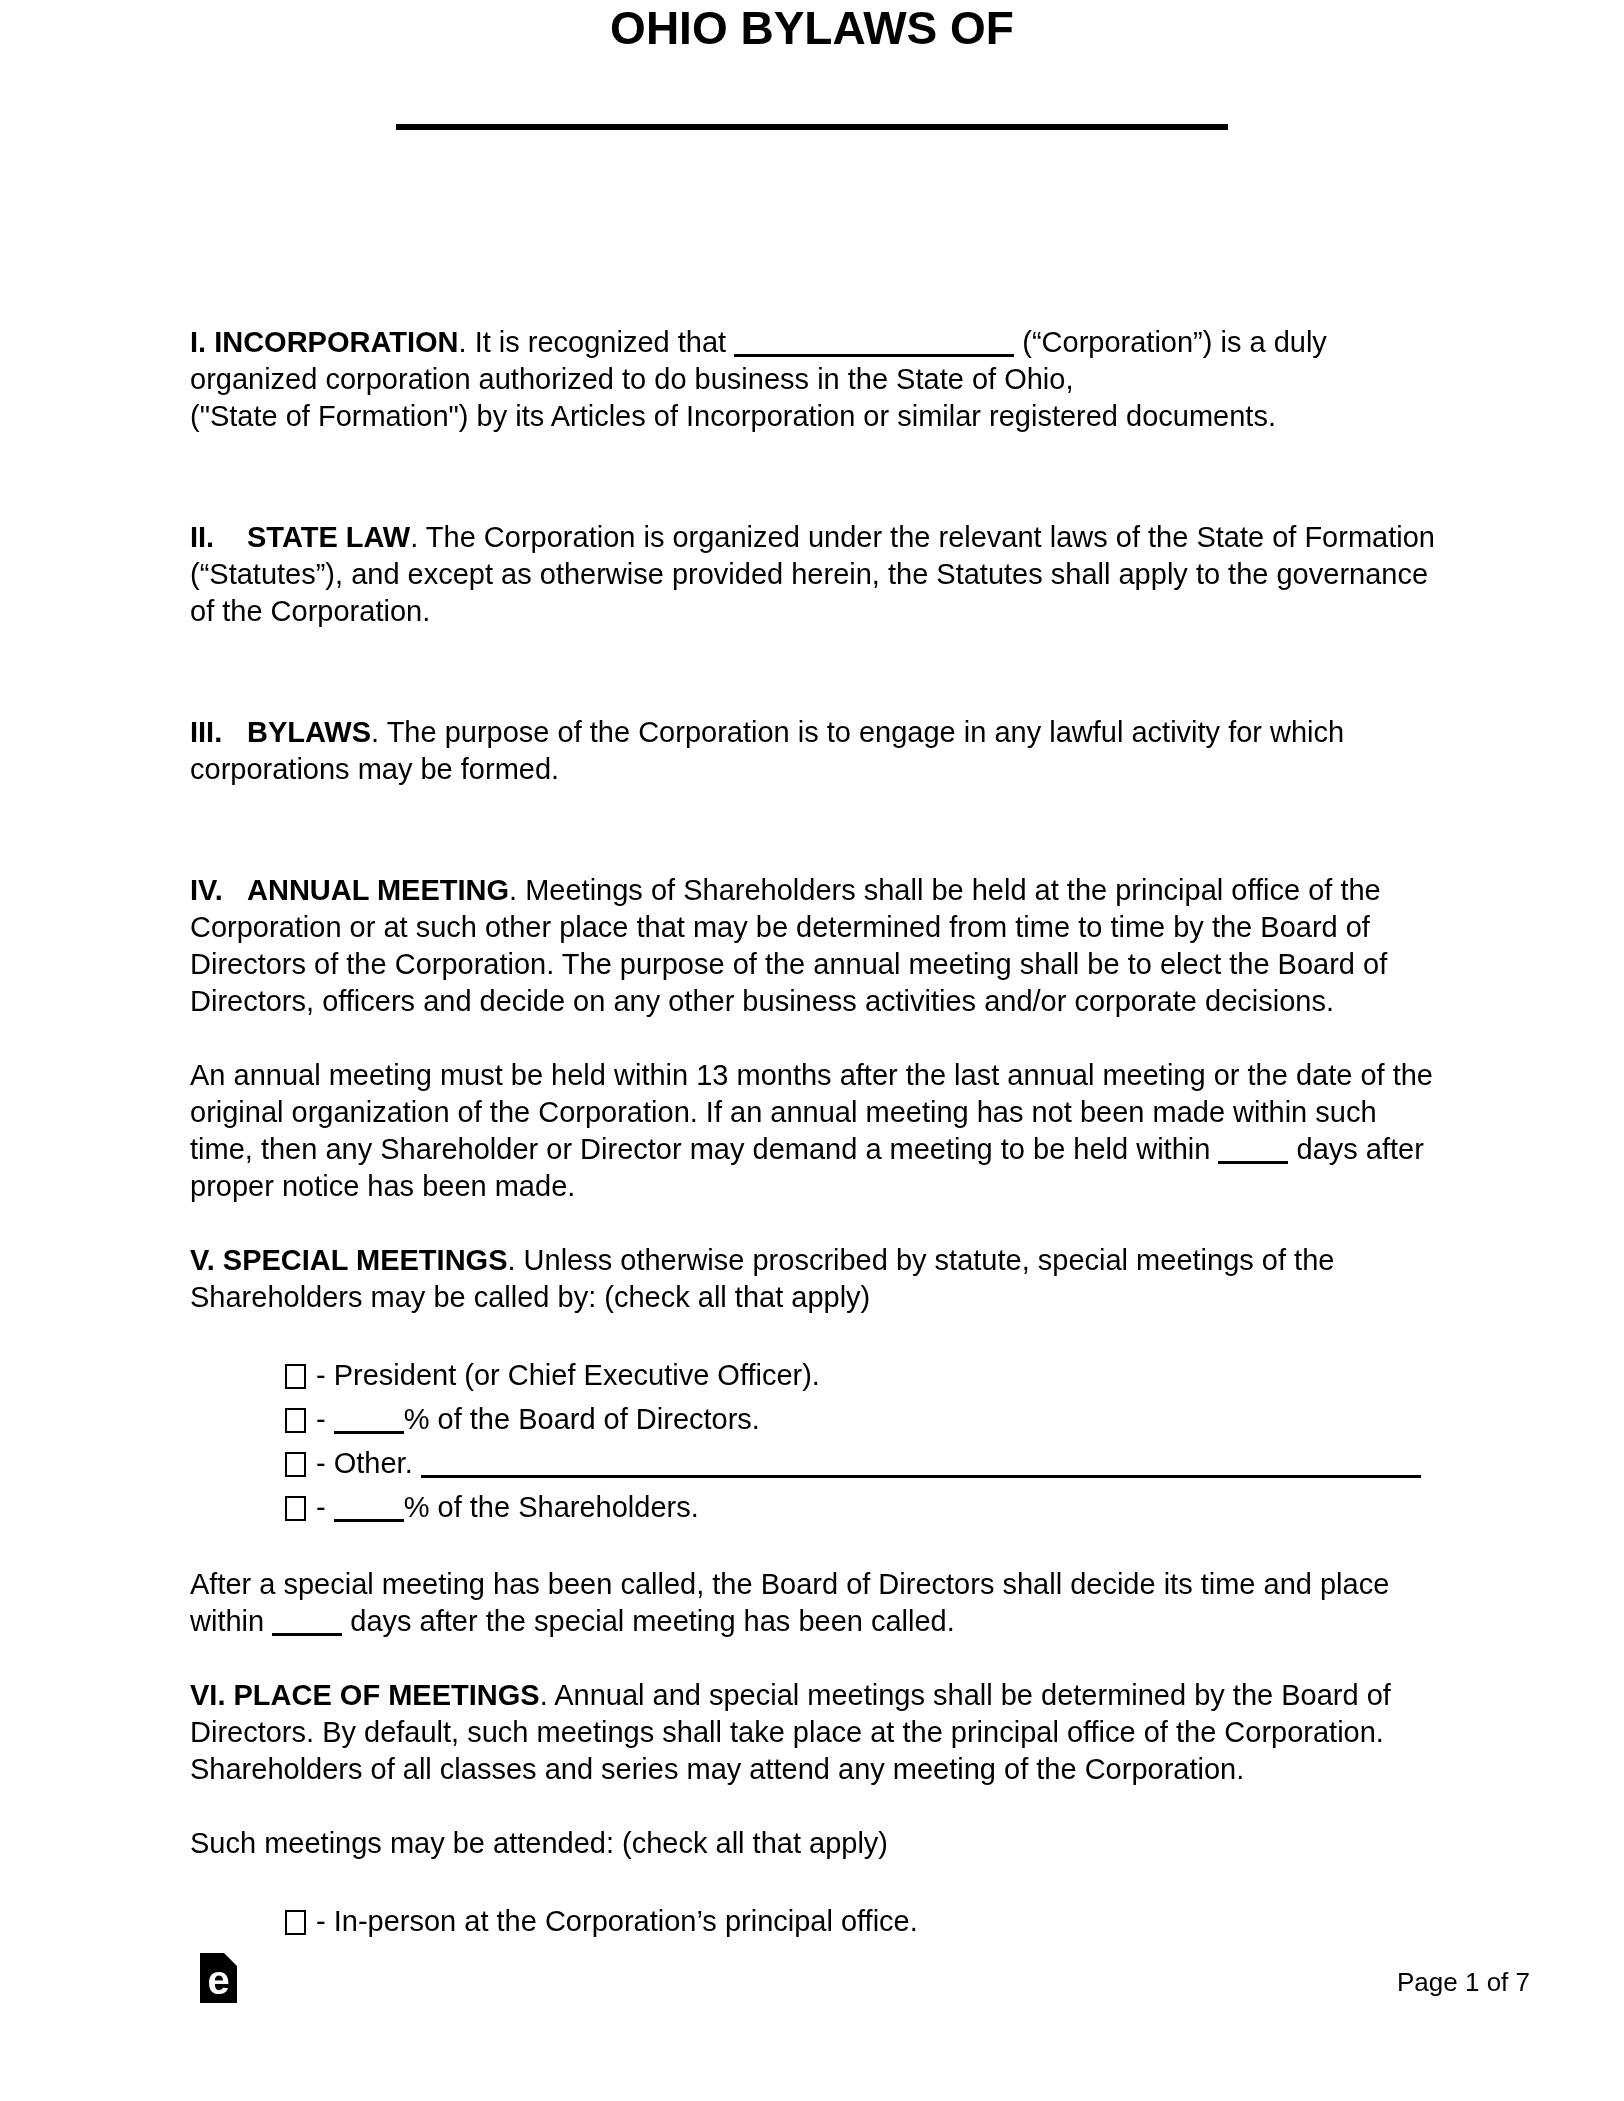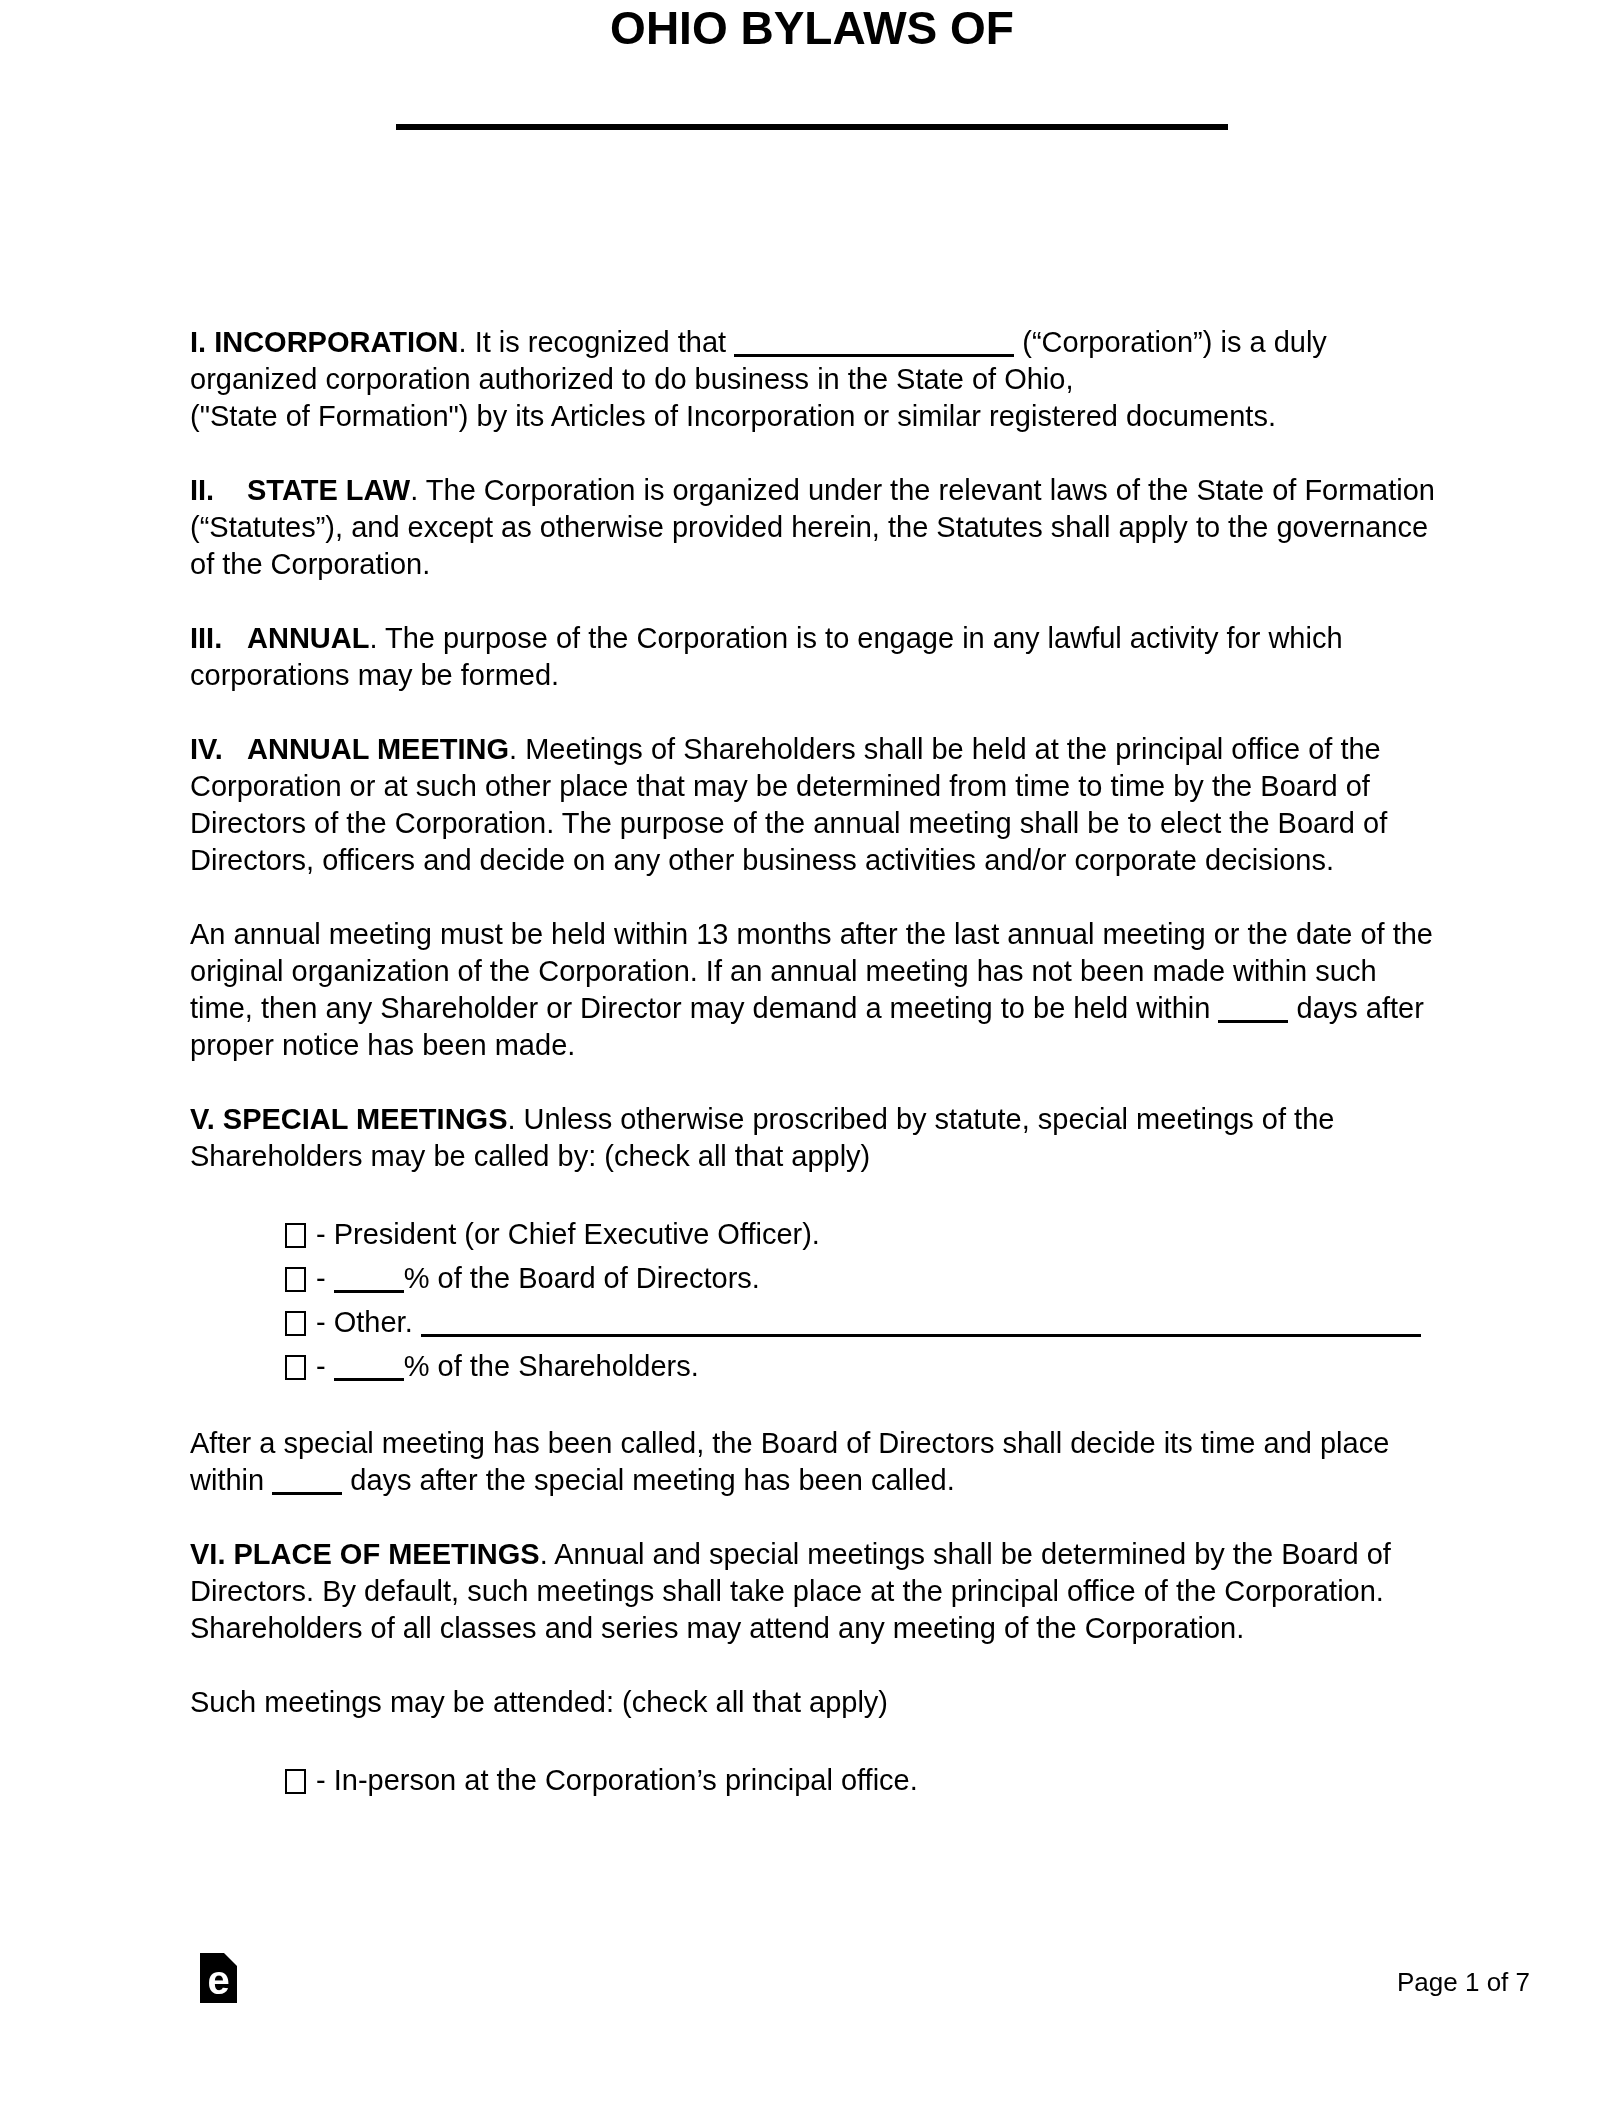--- a/index.html
+++ b/index.html
@@ -27,21 +27,21 @@
   .content {
     position:absolute;
     left:190px; top:324px;
     width:1246px;
     font-size:29px;
     line-height:37px;
     text-align:left;
   }
   .content p { margin:0 0 37px 0; }
   b { font-weight:bold; }
-  .secnum { display:inline-block; width:57px; font-weight:bold; }
+  .secnum { display:inline-block; width:57px; font-weight:bold;margin-top:47px; }
   .blank {
     display:inline-block;
     height:24px;
     vertical-align:-5px;
     border-bottom:3px solid #000;
   }
   .w280 { width:280px; }
   .w70  { width:70px; }
   .w1000{ width:1000px; }
   .checklist {
@@ -94,21 +94,21 @@
 
   <h1 class="doc-title">OHIO BYLAWS OF</h1>
   <div class="title-blank"></div>
 
   <div class="content">
 
     <p><b>I. INCORPORATION</b><span>. It is recognized that </span><span class="blank w280"></span><span> (“Corporation”) is a duly organized corporation authorized to do business in the State of Ohio,</span><br><span>("State of Formation") by its Articles of Incorporation or similar registered documents.</span></p>
 
     <p><span class="secnum">II.</span><b>STATE LAW</b><span>. The Corporation is organized under the relevant laws of the State of Formation (“Statutes”), and except as otherwise provided herein, the Statutes shall apply to the governance of the Corporation.</span></p>
 
-    <p><span class="secnum">III.</span><b>ANNUAL</b><span>. The purpose of the Corporation is to engage in any lawful activity for which corporations may be formed.</span></p>
+    <p><span class="secnum">III.</span><b>BYLAWS</b><span>. The purpose of the Corporation is to engage in any lawful activity for which corporations may be formed.</span></p>
 
     <p><span class="secnum">IV.</span><b>ANNUAL MEETING</b><span>. Meetings of Shareholders shall be held at the principal office of the Corporation or at such other place that may be determined from time to time by the Board of Directors of the Corporation. The purpose of the annual meeting shall be to elect the Board of Directors, officers and decide on any other business activities and/or corporate decisions.</span></p>
 
     <p><span>An annual meeting must be held within 13 months after the last annual meeting or the date of the original organization of the Corporation. If an annual meeting has not been made within such time, then any Shareholder or Director may demand a meeting to be held within </span><span class="blank w70"></span><span> days after proper notice has been made.</span></p>
 
     <p><b>V. SPECIAL MEETINGS</b><span>. Unless otherwise proscribed by statute, special meetings of the Shareholders may be called by: (check all that apply)</span></p>
 
     <ul class="checklist">
       <li><span class="cbox"></span><span>- President (or Chief Executive Officer).</span></li>
       <li><span class="cbox"></span><span>- </span><span class="blank w70"></span><span>% of the Board of Directors.</span></li>

